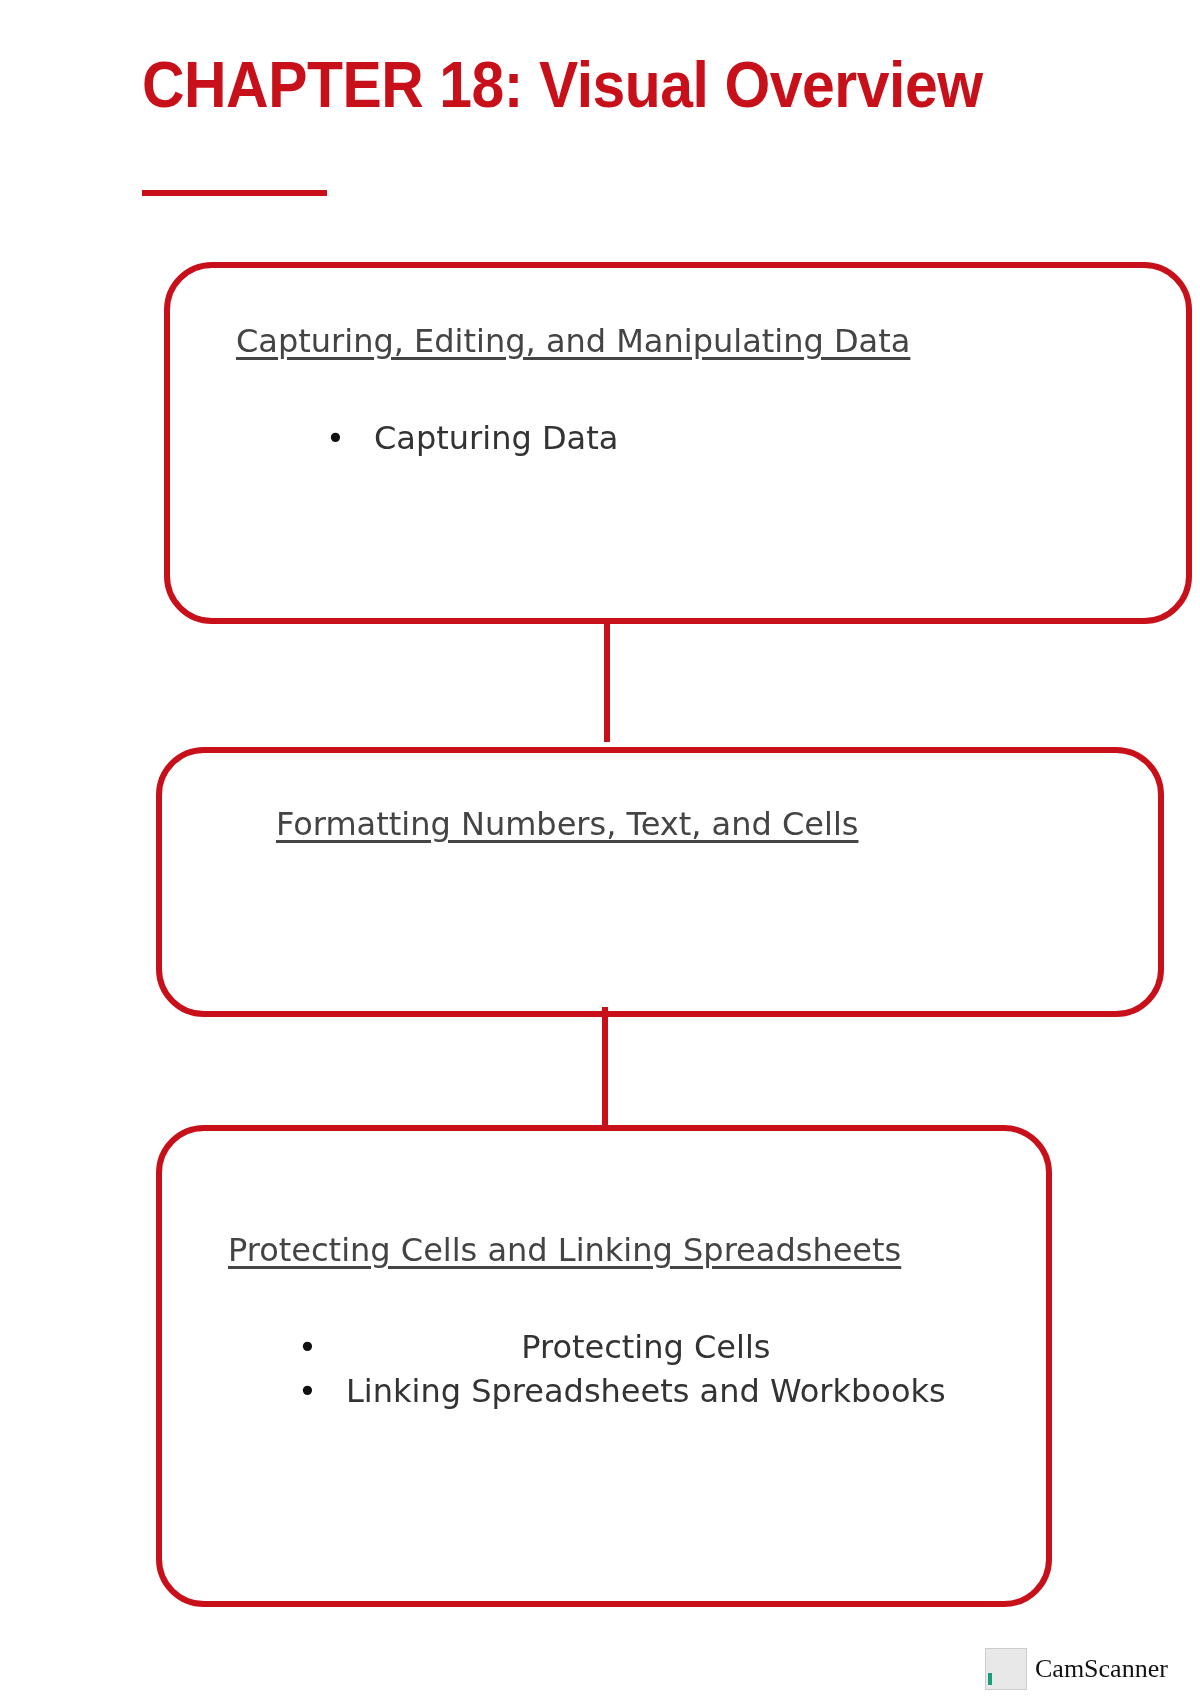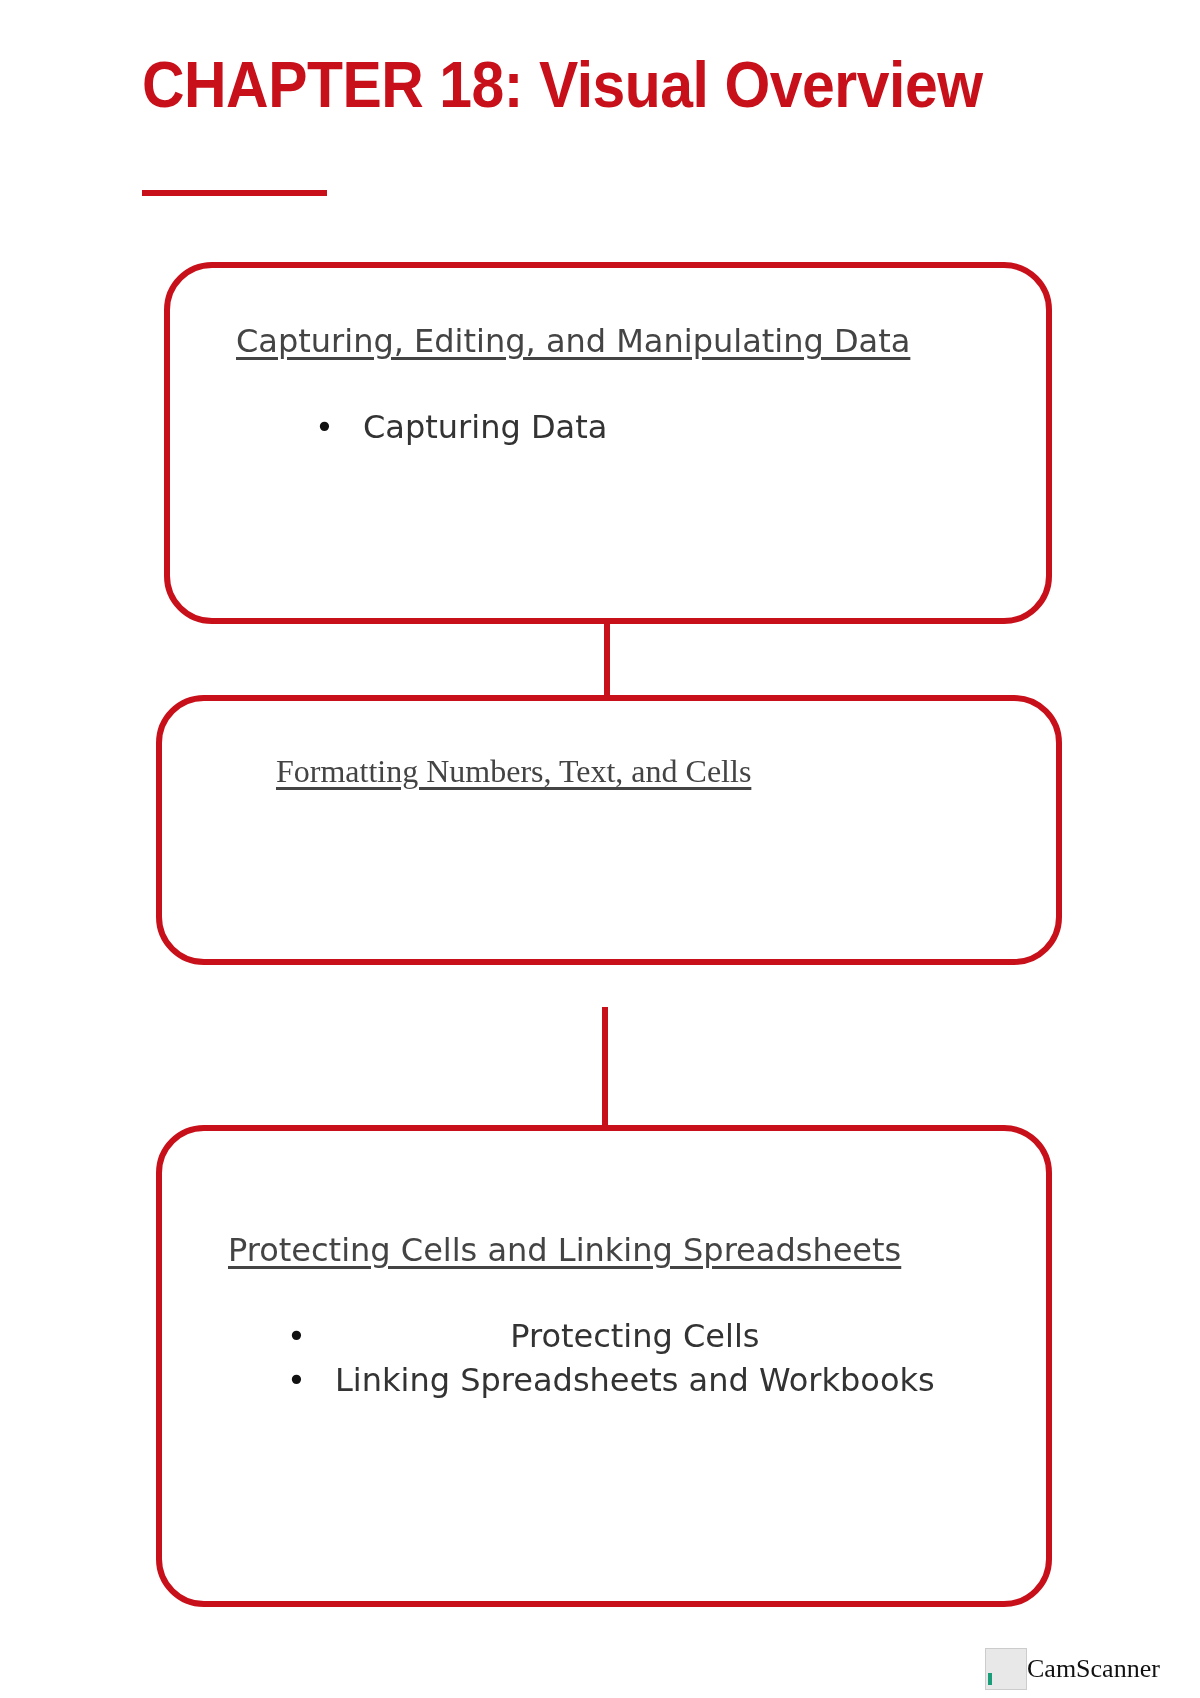--- a/index.html
+++ b/index.html
@@ -1,45 +1,45 @@
 <!DOCTYPE html>
 <html><head>
 <meta charset="utf-8">
 <style>
   html, body { margin:0; padding:0; background:#ffffff; }
   body { width:1200px; height:1698px; position:relative; overflow:hidden; font-family:"DejaVu Sans", sans-serif; }
   .title { position:absolute; left:142px; top:48px; font-family:"Liberation Sans", sans-serif; font-weight:bold; font-size:64px; color:#c8101a; letter-spacing:-0.5px; white-space:nowrap; transform:scaleX(0.92); transform-origin:left top; }
   .title-rule { position:absolute; left:142px; top:190px; width:185px; height:6px; background:#c8101a; }
   .box { position:absolute; border:6px solid #c8101a; border-radius:48px; background:#fff; box-sizing:border-box; }
   .box-heading { position:absolute; font-size:32px; color:#444; text-decoration:underline; text-underline-offset:5px; white-space:nowrap; }
-  .box ul { position:absolute; margin:7px; padding:0; list-style:none; }
+  .box ul { position:absolute; margin:18px; padding:0; list-style:none; }
   .box li { font-size:32px; color:#333; line-height:44px; white-space:nowrap; position:relative; padding-left:50px; }
   .box li::before { content:"\2022"; position:absolute; left:2px; top:0; color:#111; }
   .connector { position:absolute; width:6px; background:#c8101a; }
-  .watermark { position:absolute; left:985px; top:1648px; display:flex; align-items:center; }
+  .watermark { position:absolute; left:985px; top:1648px; display:flex; align-items:center; gap:8px; }
   .wm-logo { width:40px; height:40px; background:#e8e8e8; border:1px solid #ccc; position:relative; }
   .wm-logo::after { content:""; position:absolute; left:2px; bottom:4px; width:4px; height:12px; background:#1a9e7a; }
   .wm-text { font-family:"Liberation Serif", serif; font-size:26px; color:#111; }
 </style>
 </head>
 <body>
 
 <div class="title">CHAPTER 18: Visual Overview</div>
 <div class="title-rule"></div>
 
-<div class="box" style="left:164px; top:262px; width:888px; height:362px;">
+<div class="box" style="left:164px; top:262px; width:1028px; height:362px;">
   <div class="box-heading" style="left:66px; top:54px;">Capturing, Editing, and Manipulating Data</div>
   <ul style="left:136px; top:130px;">
     <li>Capturing Data</li>
   </ul>
 </div>
 
 <div class="connector" style="left:604px; top:622px; height:120px;"></div>
 
-<div class="box" style="left:156px; top:695px; width:906px; height:270px;font-family:Liberation Serif, serif;">
+<div class="box" style="left:156px; top:747px; width:1008px; height:270px;">
   <div class="box-heading" style="left:114px; top:52px;">Formatting Numbers, Text, and Cells</div>
 </div>
 
 <div class="connector" style="left:602px; top:1007px; height:120px;"></div>
 
 <div class="box" style="left:156px; top:1125px; width:896px; height:482px;">
   <div class="box-heading" style="left:66px; top:100px;">Protecting Cells and Linking Spreadsheets</div>
   <ul style="left:116px; top:176px;text-align:center;">
     <li>Protecting Cells</li>
     <li>Linking Spreadsheets and Workbooks</li>

